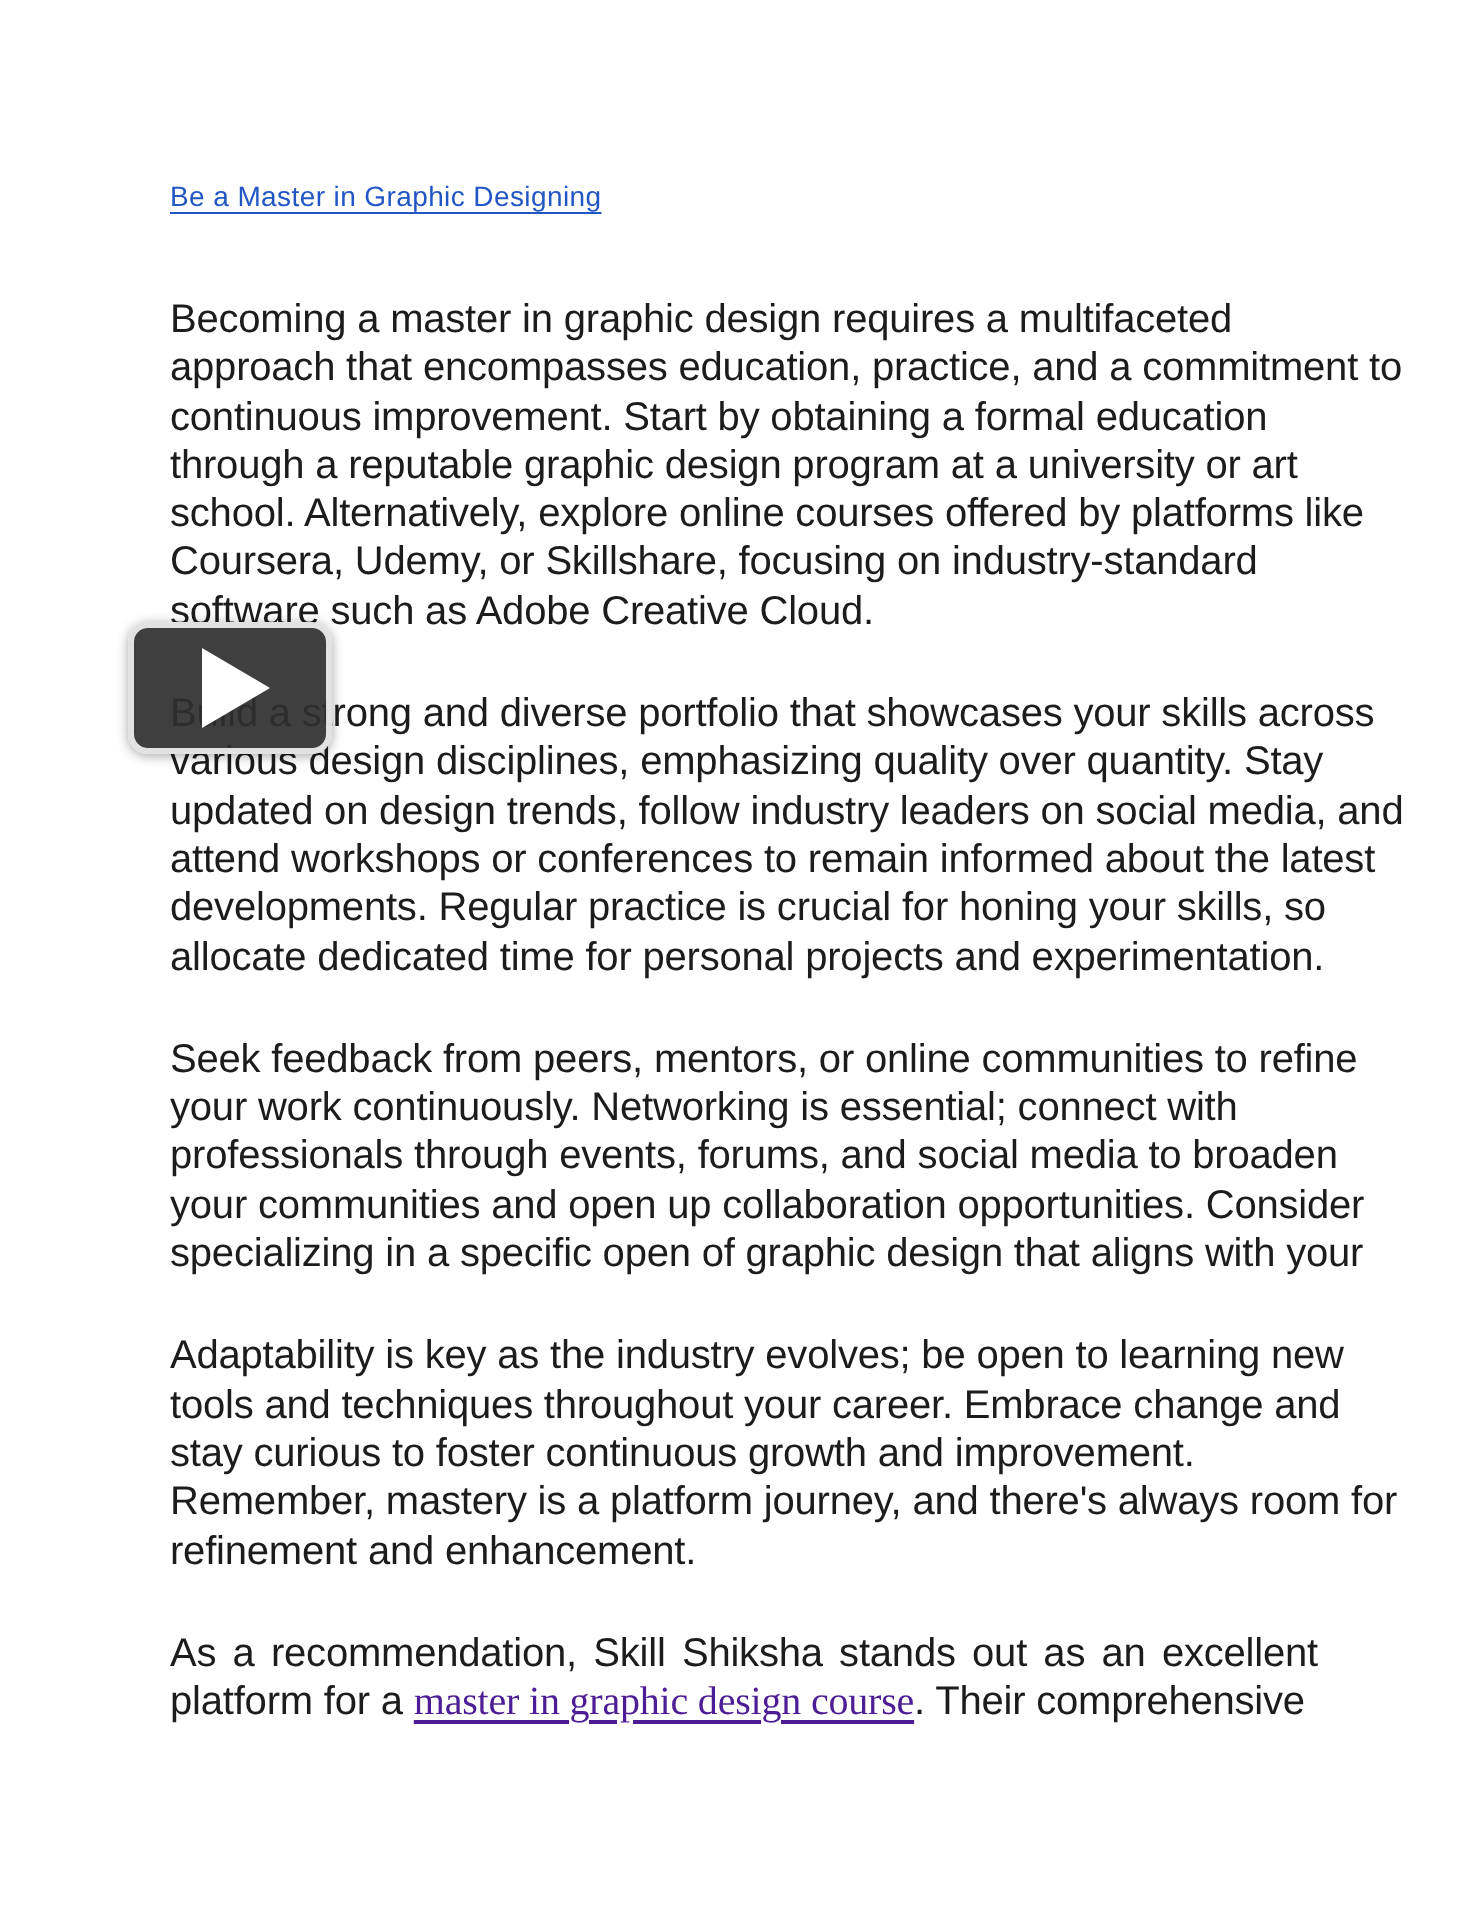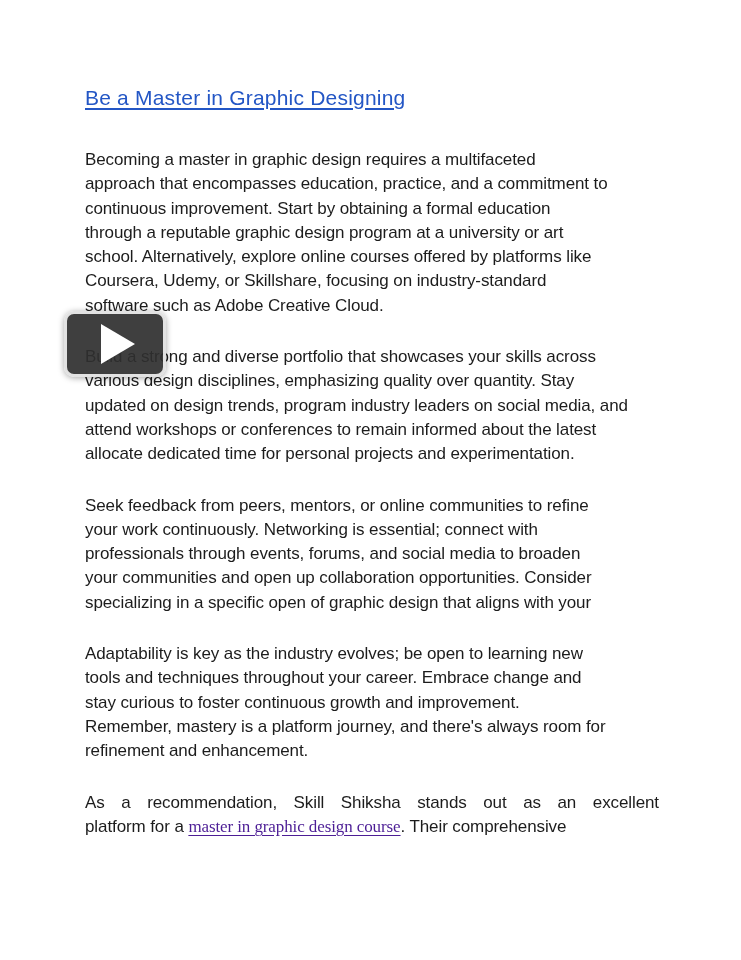--- a/index.html
+++ b/index.html
@@ -9,34 +9,34 @@
     font-family:"Liberation Sans","DejaVu Sans",sans-serif;
     position:relative;
     overflow:hidden;
   }
   .content{
     position:absolute;
     left:85px;top:84px;
     width:574px;
   }
   .doc-title{
-    font-size:21px;
+    font-size:14px;
     line-height:28px;
     color:#2356C5;
     text-decoration:underline;
     text-underline-offset:3px;
     cursor:pointer;
     display:inline-block;
     margin:0 0 36px 0;
     letter-spacing:0.2px;
   }
   .para{
     margin:0 0 27px 0;
     color:#1c1c1c;
-    font-size:17px;
+    font-size:20px;
     line-height:24.3px;
     letter-spacing:-0.1px;
   }
   .line{white-space:nowrap;}
   .line.justify{
     white-space:normal;
     text-align:justify;
     text-align-last:justify;
   }
   .inline-link{
@@ -73,22 +73,23 @@
         <div class="line">approach that encompasses education, practice, and a commitment to</div>
         <div class="line">continuous improvement. Start by obtaining a formal education</div>
         <div class="line">through a reputable graphic design program at a university or art</div>
         <div class="line">school. Alternatively, explore online courses offered by platforms like</div>
         <div class="line">Coursera, Udemy, or Skillshare, focusing on industry-standard</div>
         <div class="line">software such as Adobe Creative Cloud.</div>
       </div>
       <div class="para">
         <div class="line">Build a strong and diverse portfolio that showcases your skills across</div>
         <div class="line">various design disciplines, emphasizing quality over quantity. Stay</div>
-        <div class="line">updated on design trends, program industry leaders on social media, and</div>
+        <div class="line">updated on design trends, follow industry leaders on social media, and</div>
         <div class="line">attend workshops or conferences to remain informed about the latest</div>
+        <div class="line">developments. Regular practice is crucial for honing your skills, so</div>
         <div class="line">allocate dedicated time for personal projects and experimentation.</div>
       </div>
       <div class="para">
         <div class="line">Seek feedback from peers, mentors, or online communities to refine</div>
         <div class="line">your work continuously. Networking is essential; connect with</div>
         <div class="line">professionals through events, forums, and social media to broaden</div>
         <div class="line">your communities and open up collaboration opportunities. Consider</div>
         <div class="line">specializing in a specific open of graphic design that aligns with your</div>
       </div>
       <div class="para">

